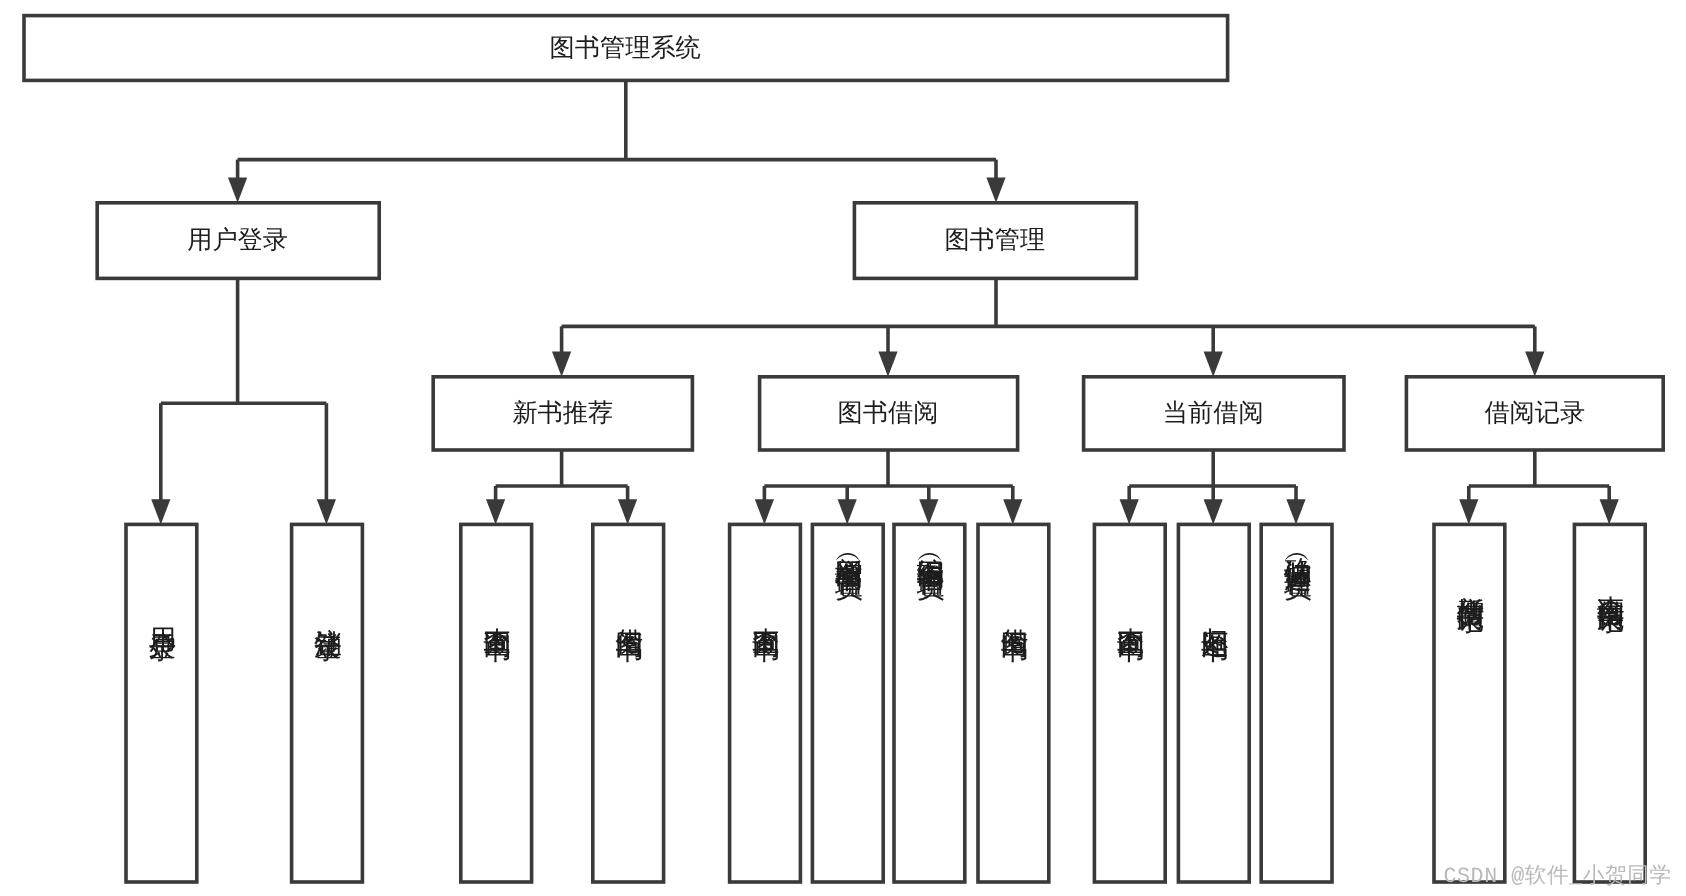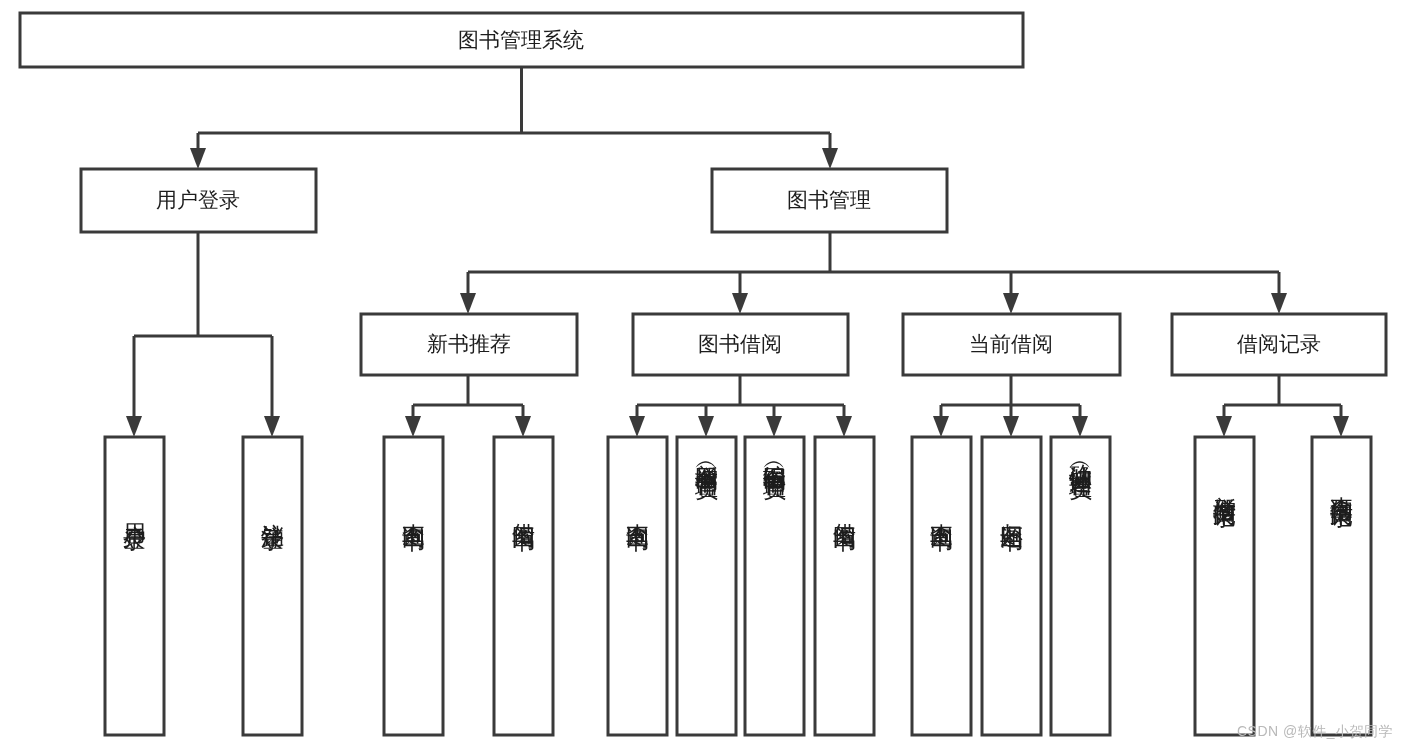--- a/index.html
+++ b/index.html
@@ -61,22 +61,22 @@
     font-size: 23px;
     line-height: 1.08;
     color: #1d1d1d;
     letter-spacing: 2px;
     white-space: nowrap;
   }
   .watermark {
     position: absolute;
     right: 12px;
     bottom: 6px;
-    font-family: Liberation Sans, sans-serif;
-    font-size: 14px;
+    font-family: Liberation Mono, monospace;
+    font-size: 18px;
     color: #b9b9b9;
     letter-spacing: 0.5px;
     white-space: nowrap;
   }
 </style>
 </head>
 <body>
 
 <div id="diagram-root">
 

